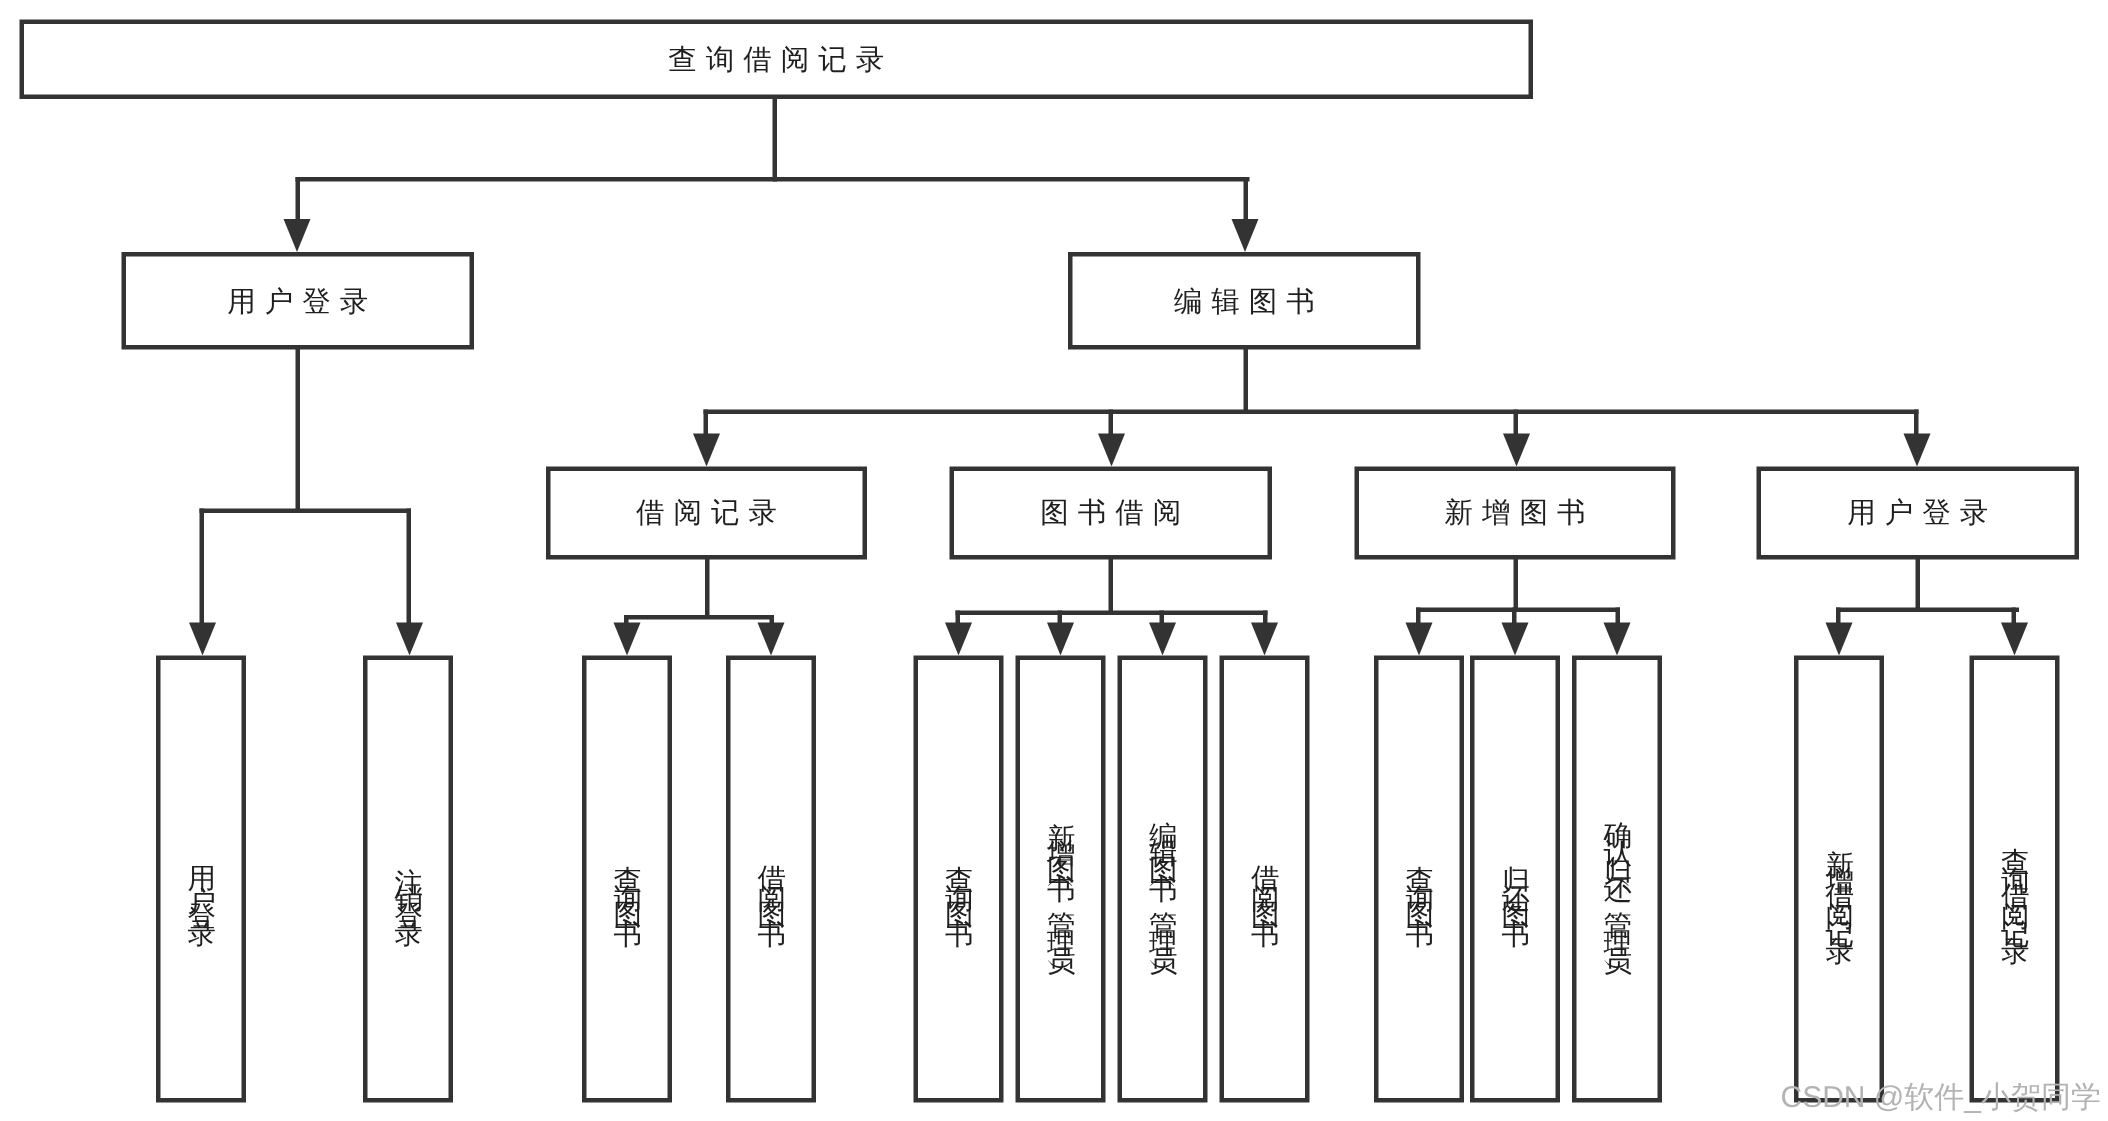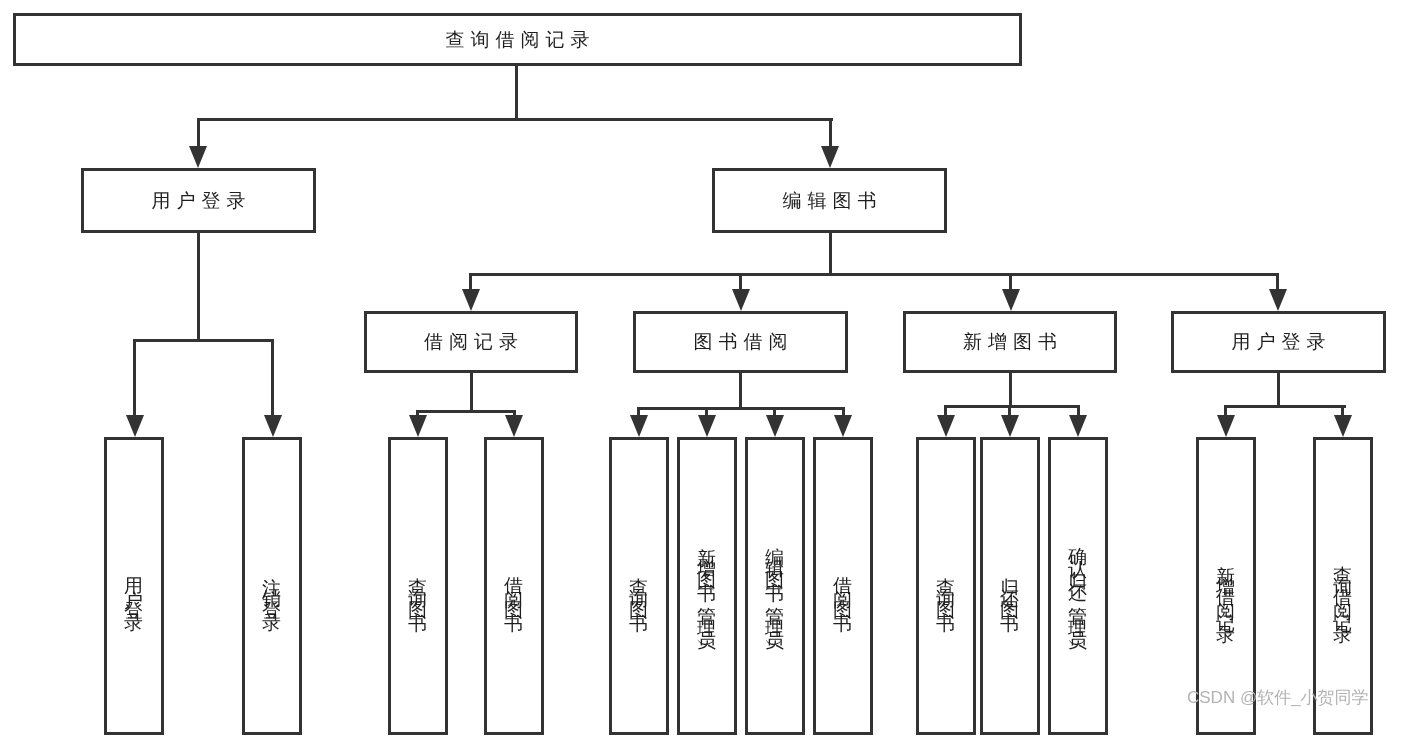--- a/index.html
+++ b/index.html
@@ -19,22 +19,22 @@
     font-size:19px;letter-spacing:12px;line-height:1;
   }
   .line{position:absolute;background:#333333;}
   .arrow{
     position:absolute;width:0;height:0;
     border-left:9px solid transparent;
     border-right:9px solid transparent;
     border-top:22px solid #333333;
   }
   .watermark{
-    position:absolute;left:1187px;top:686px;
-    font-size:17px;color:#b3b3b3;white-space:nowrap;
+    position:absolute;left:1187px;top:718px;
+    font-size:20px;color:#b3b3b3;white-space:nowrap;
   }
 </style>
 </head>
 <body>
 
 <div class="node h-node" style="left:13px;top:13px;width:1009px;height:53px;">查询借阅记录</div>
 
 <div class="line" style="left:515px;top:66px;width:3px;height:55px;"></div>
 <div class="line" style="left:197px;top:118px;width:636px;height:3px;"></div>
 <div class="line" style="left:197px;top:118px;width:3px;height:30px;"></div>

